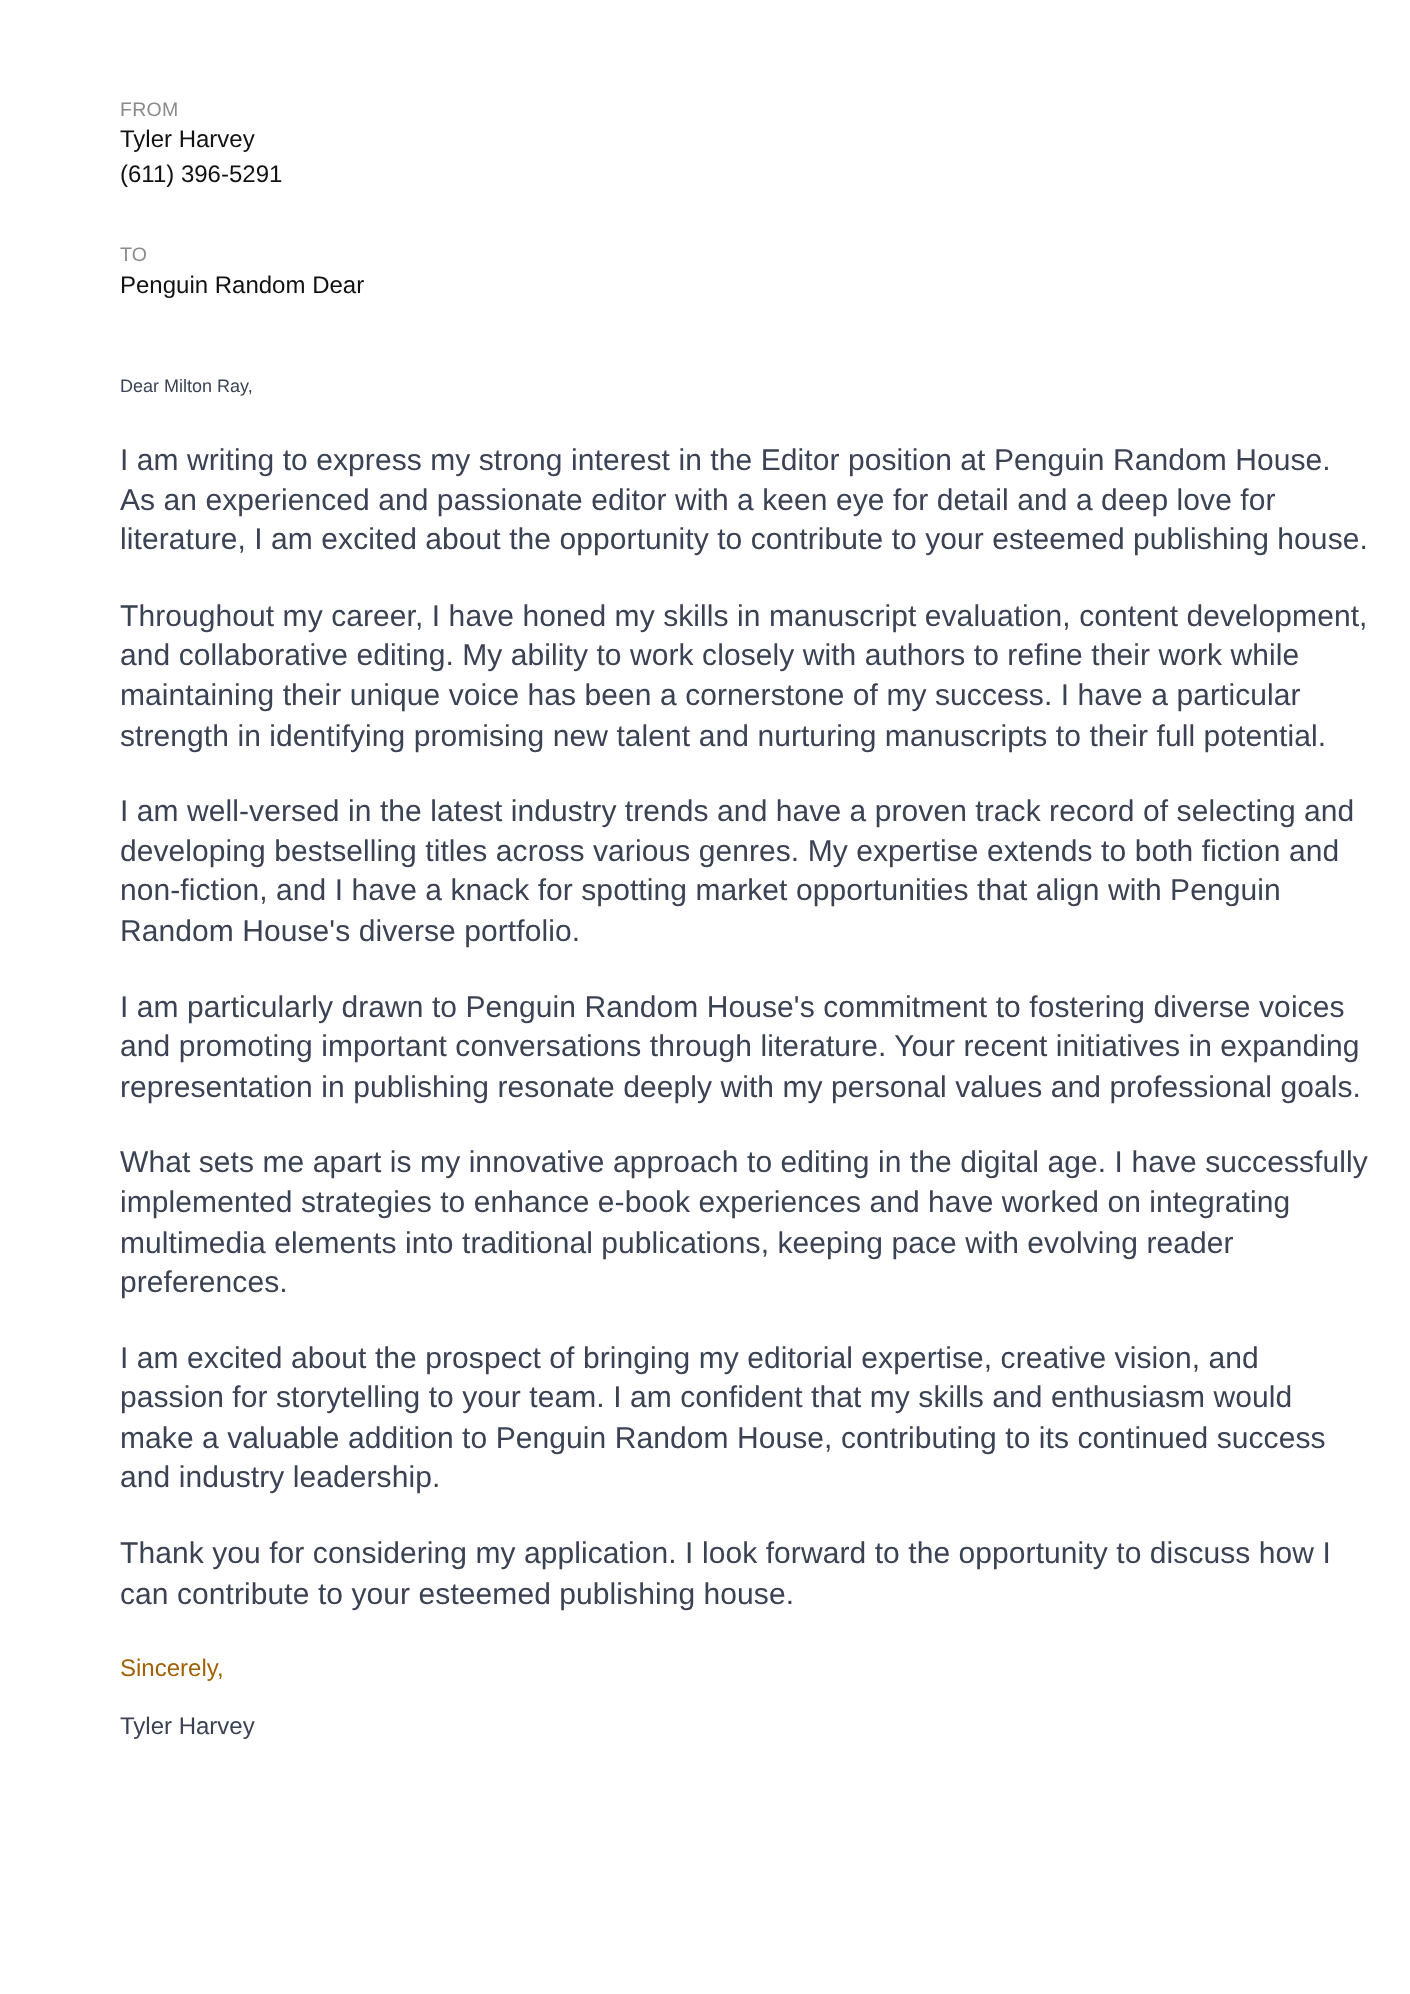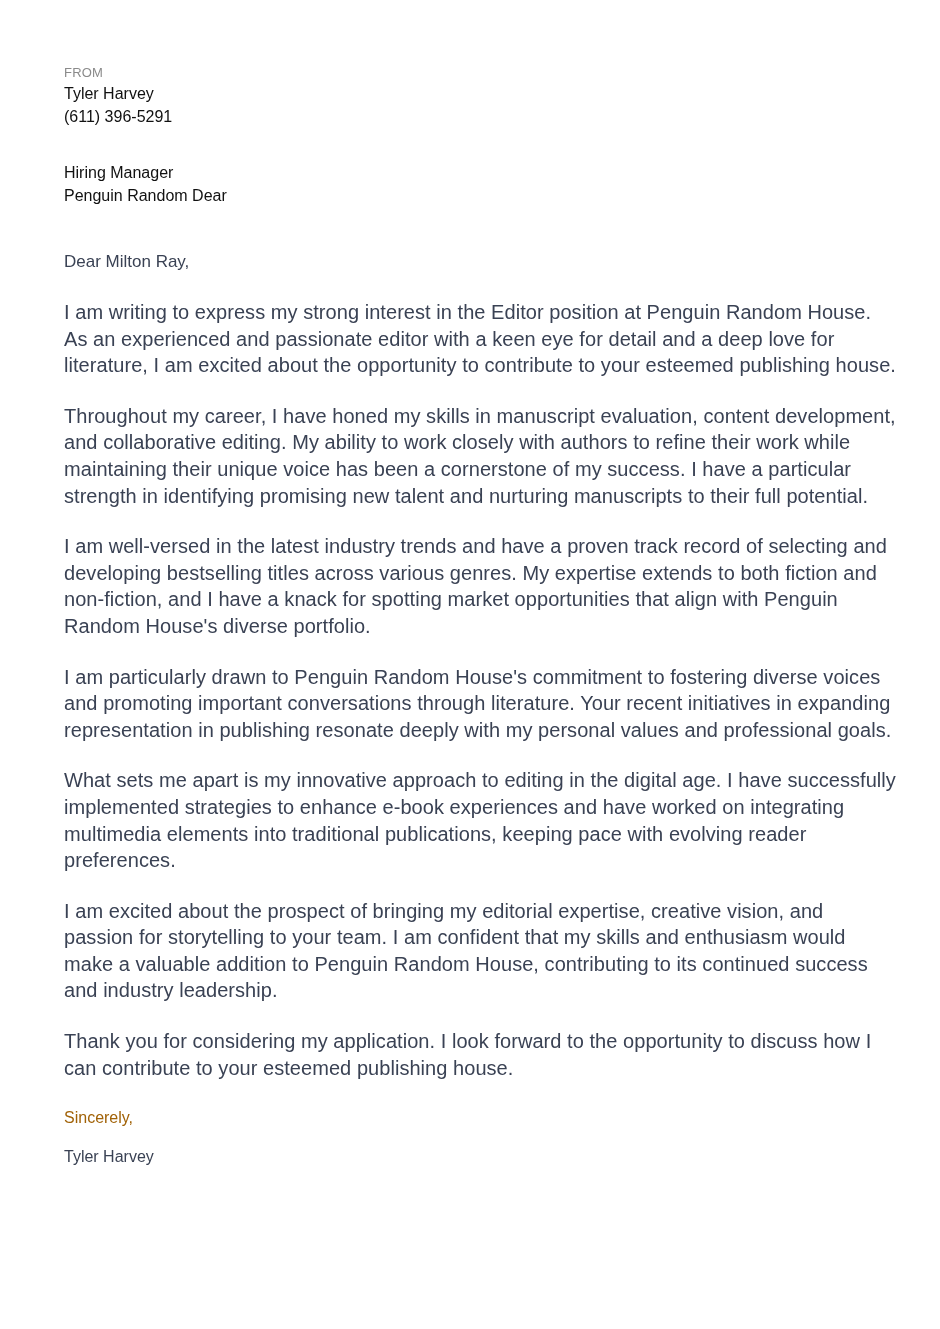--- a/index.html
+++ b/index.html
@@ -9,41 +9,41 @@
     }
     body {
       width: 940px;
       height: 1329px;
       position: relative;
       overflow: hidden;
       font-family: "Liberation Sans", "DejaVu Sans", sans-serif;
     }
     .page {
       position: absolute;
-      left: 64px;
+      left: 80px;
       top: 64px;
       width: 832px;
     }
     .label {
       font-size: 13px;
       color: #8a8a8a;
       line-height: 18px;
       letter-spacing: 0.2px;
       margin: 0;
     }
     .contact-line {
       font-size: 16px;
       color: #111111;
       line-height: 23px;
       margin: 0;
     }
     .block-from { margin-bottom: 33px; }
     .block-to { margin-bottom: 42px; }
     .salutation {
-      font-size: 17px;
+      font-size: 12px;
       color: #3a4254;
       line-height: 26px;
       margin: 0 0 24px 0;
     }
     .para {
       font-size: 20px;
       color: #3a4254;
       line-height: 26.6px;
       margin: 0 0 24px 0;
       letter-spacing: 0.05px;
@@ -66,21 +66,21 @@
 
 <div class="page">
 
   <div class="block-from">
     <p class="label">FROM</p>
     <p class="contact-line">Tyler Harvey</p>
     <p class="contact-line">(611) 396-5291</p>
   </div>
 
   <div class="block-to">
-    <p class="contact-line">Hiring Manager</p>
+    <p class="label">TO</p>
     <p class="contact-line">Penguin Random Dear</p>
   </div>
 
   <p class="salutation">Dear Milton Ray,</p>
 
   <div>
     <p class="para">I am writing to express my strong interest in the Editor position at Penguin Random House. As an experienced and passionate editor with a keen eye for detail and a deep love for literature, I am excited about the opportunity to contribute to your esteemed publishing house.</p>
     <p class="para">Throughout my career, I have honed my skills in manuscript evaluation, content development, and collaborative editing. My ability to work closely with authors to refine their work while maintaining their unique voice has been a cornerstone of my success. I have a particular strength in identifying promising new talent and nurturing manuscripts to their full potential.</p>
     <p class="para">I am well-versed in the latest industry trends and have a proven track record of selecting and developing bestselling titles across various genres. My expertise extends to both fiction and non-fiction, and I have a knack for spotting market opportunities that align with Penguin Random House's diverse portfolio.</p>
     <p class="para">I am particularly drawn to Penguin Random House's commitment to fostering diverse voices and promoting important conversations through literature. Your recent initiatives in expanding representation in publishing resonate deeply with my personal values and professional goals.</p>

